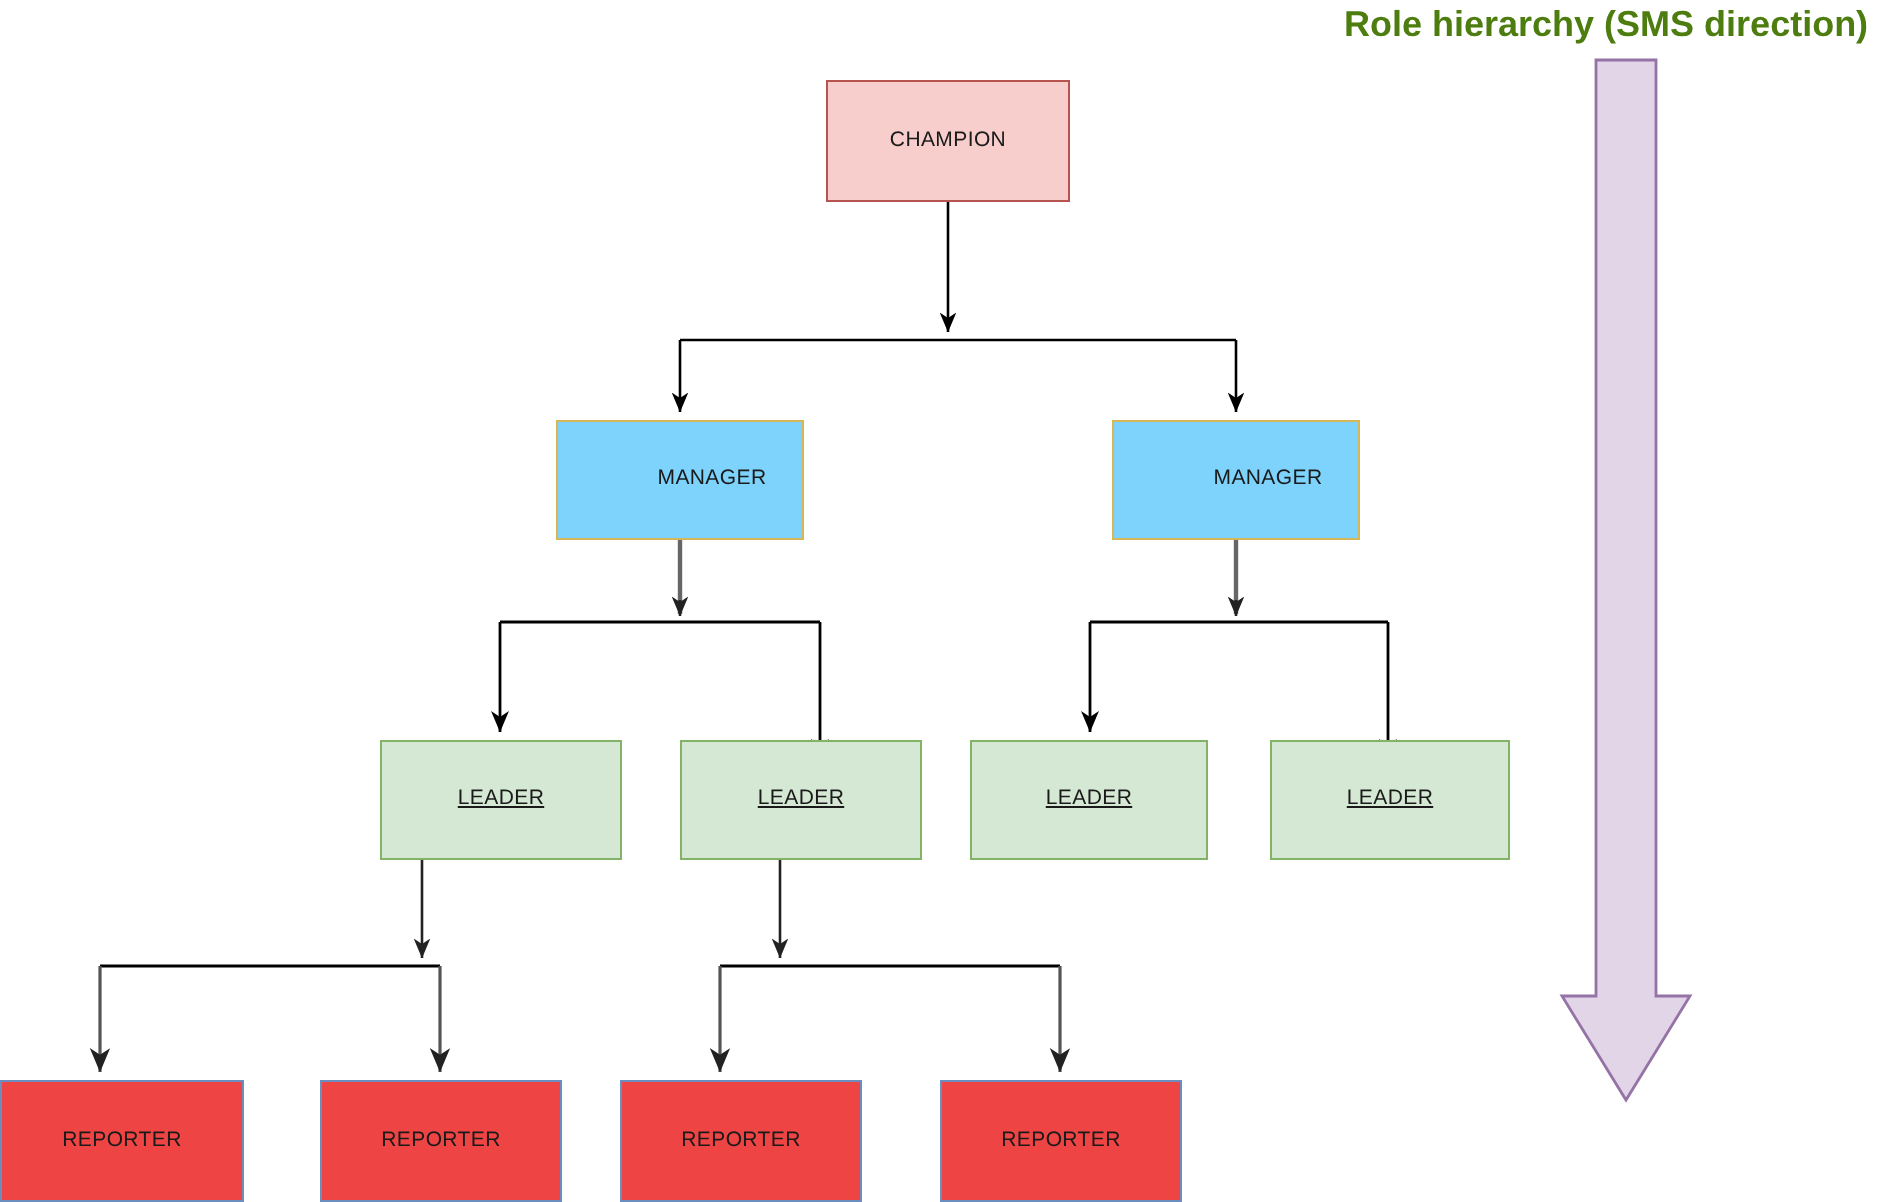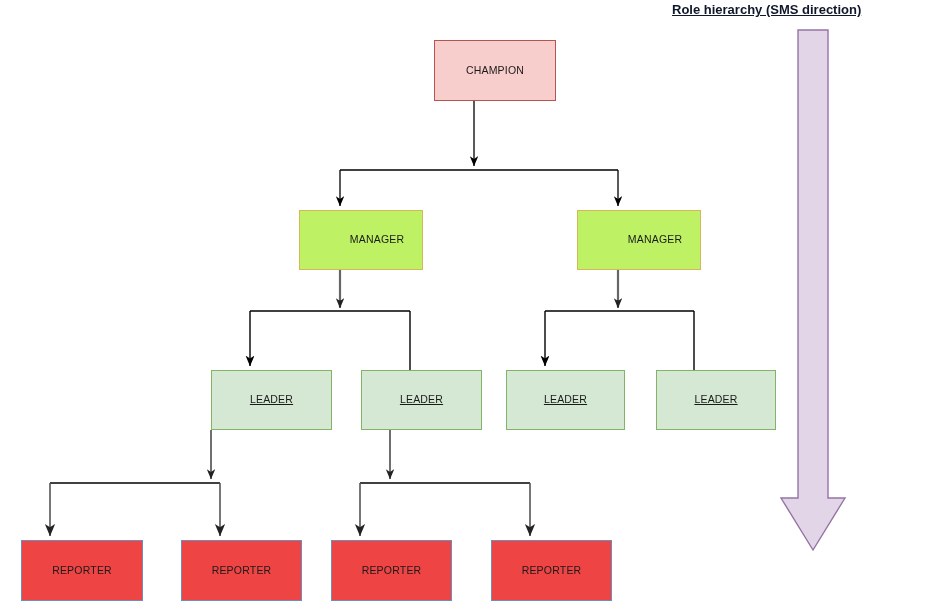--- a/index.html
+++ b/index.html
@@ -31,49 +31,47 @@
     align-items: center;
     justify-content: center;
     border-style: solid;
     border-width: 1px;
     font-size: 10.5px;
     letter-spacing: 0.2px;
     color: #1a1a1a;
     text-align: center;
     line-height: 1.1;
     user-select: none;
-    margin-left: 21px;
   }
   .node-champion {
     background: #f8cecc;
     border-color: #b85450;
   }
   .node-manager {
-    background: #bef264;
+    background: #7dd3fc;
     border-color: #d6b656;
     padding-left: 32px;
   }
   .node-leader {
     background: #d5e8d4;
     border-color: #82b366;
     text-decoration: underline;
   }
   .node-reporter {
     background: #ef4444;
     border-color: #6c8ebf;
   }
   .legend-title {
     position: absolute;
-    font-size: 13px;
+    font-size: 18px;
     font-weight: bold;
-    color: #0f172a;
+    color: #4d7c0f;
     white-space: nowrap;
     letter-spacing: 0px;
     user-select: none;
-    text-decoration: underline;
   }
 </style>
 </head>
 <body>
 
 <div id="canvas">
 
   <svg id="svg-layer" viewBox="0 0 951 601" xmlns="http://www.w3.org/2000/svg">
     <defs>
       <marker id="arrowK" markerWidth="9" markerHeight="9" refX="7.5" refY="3.2" orient="auto" markerUnits="strokeWidth">

